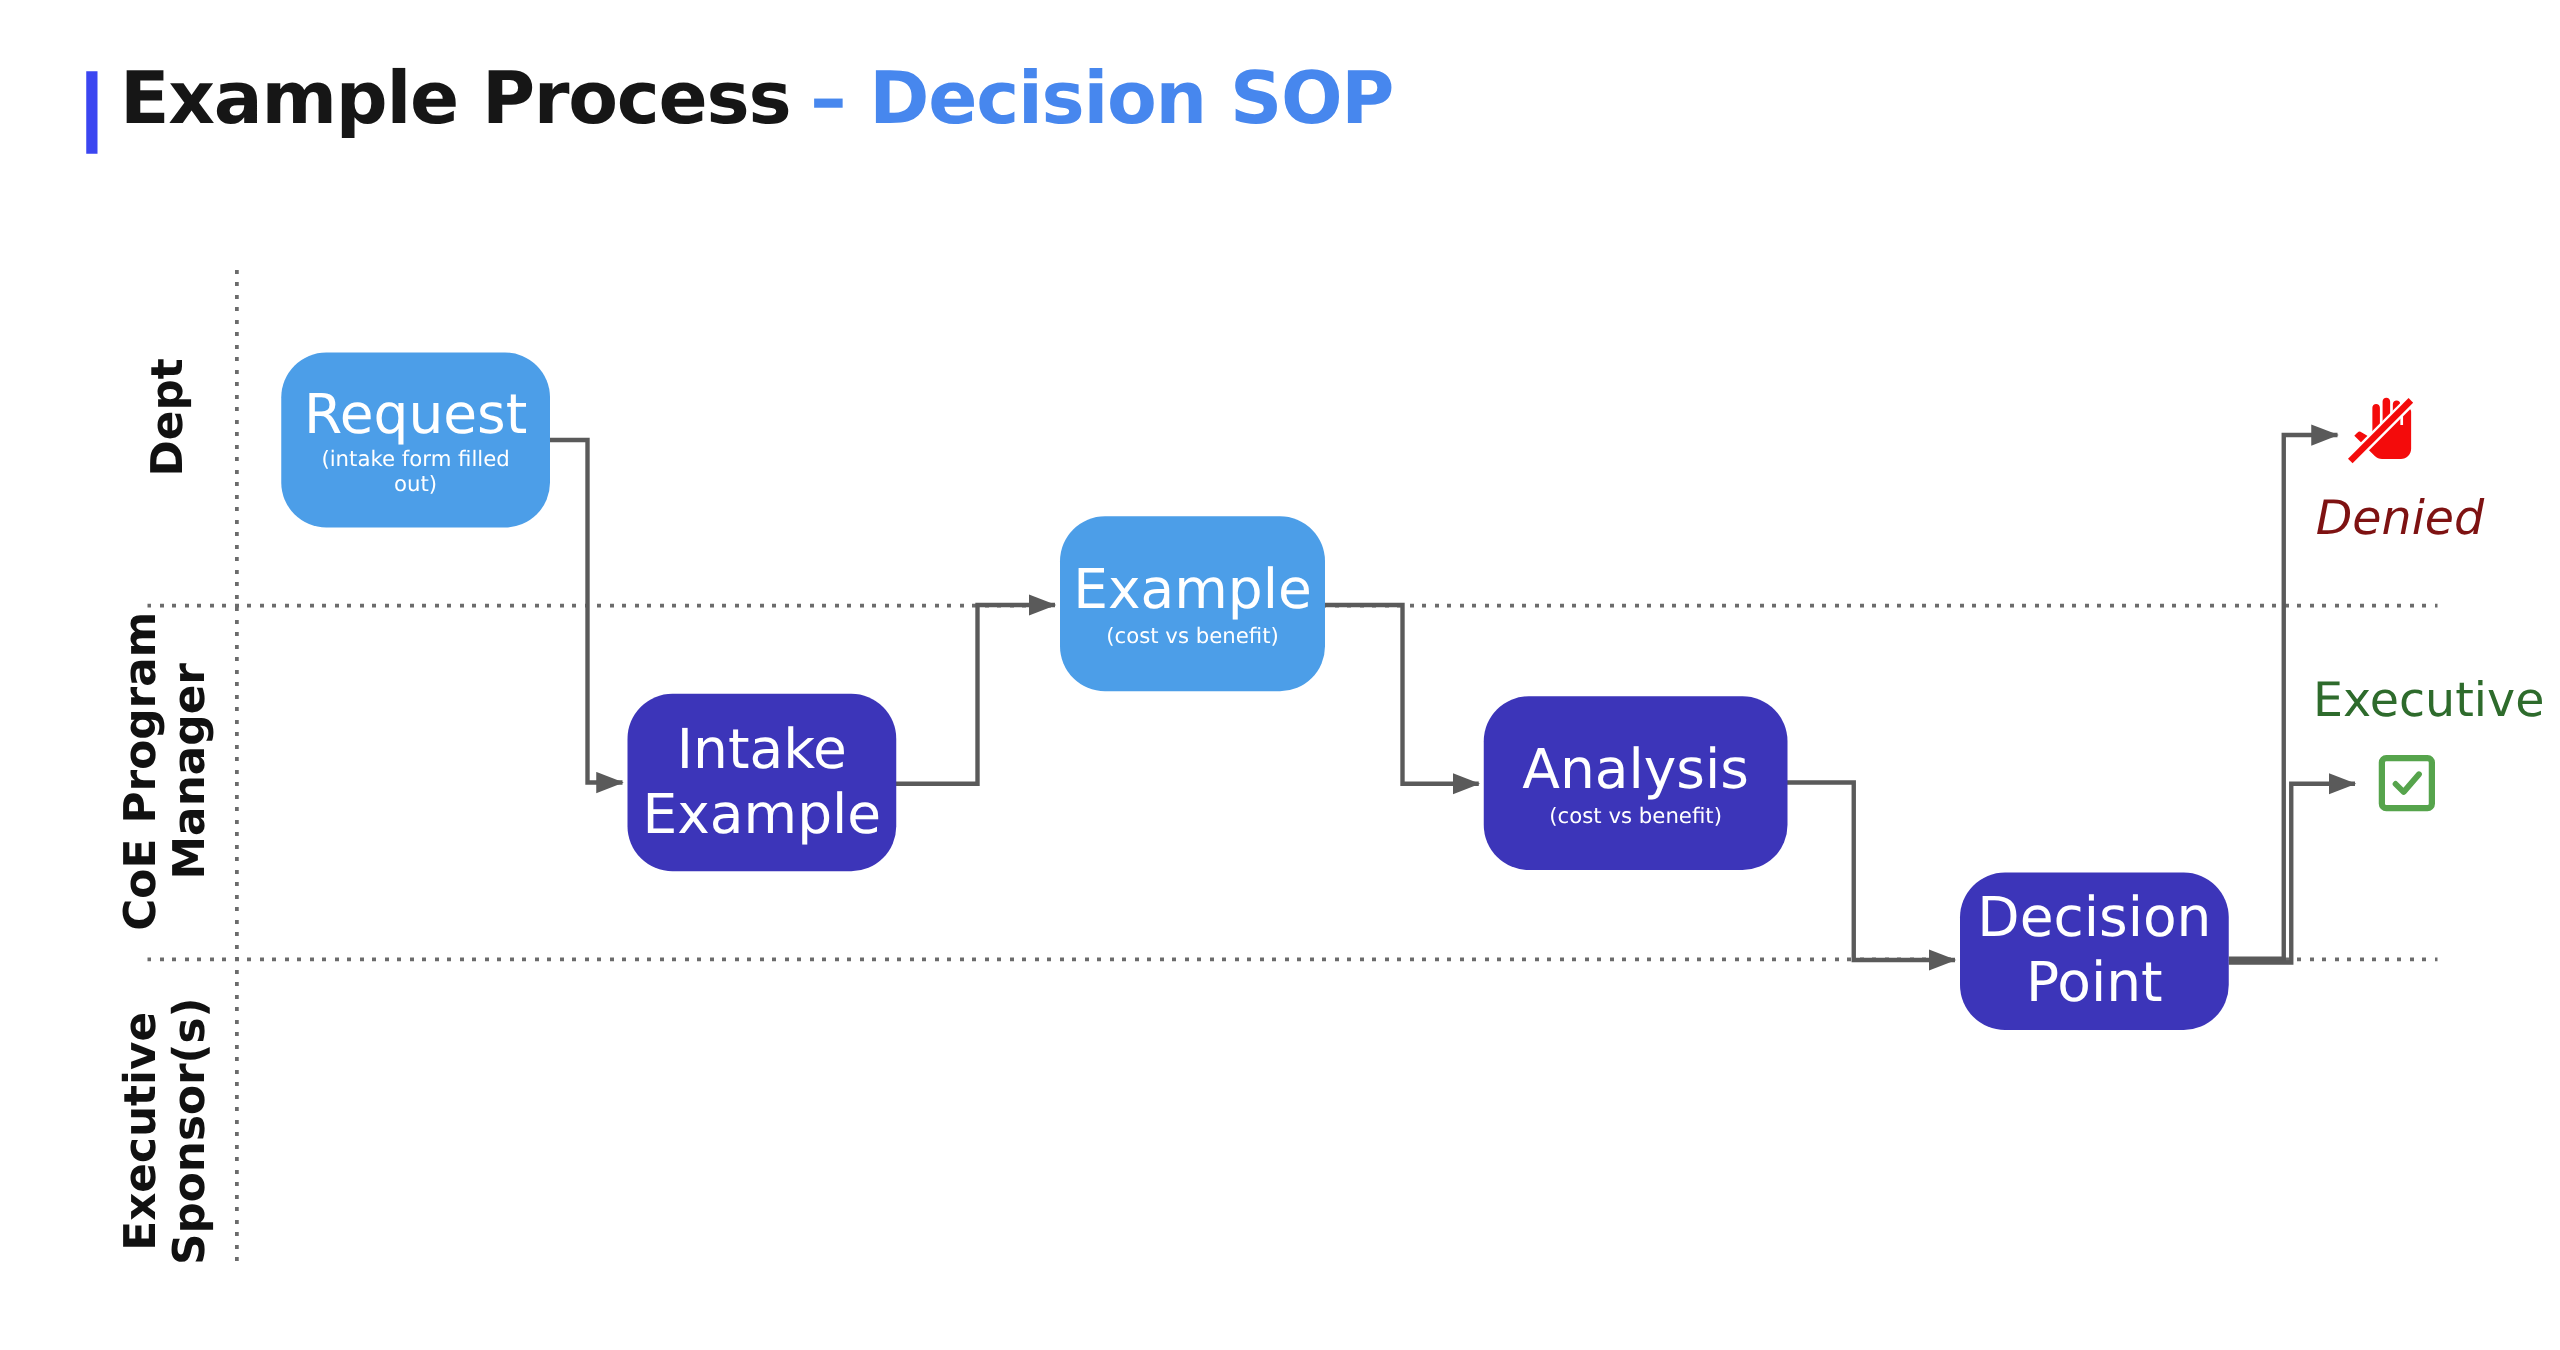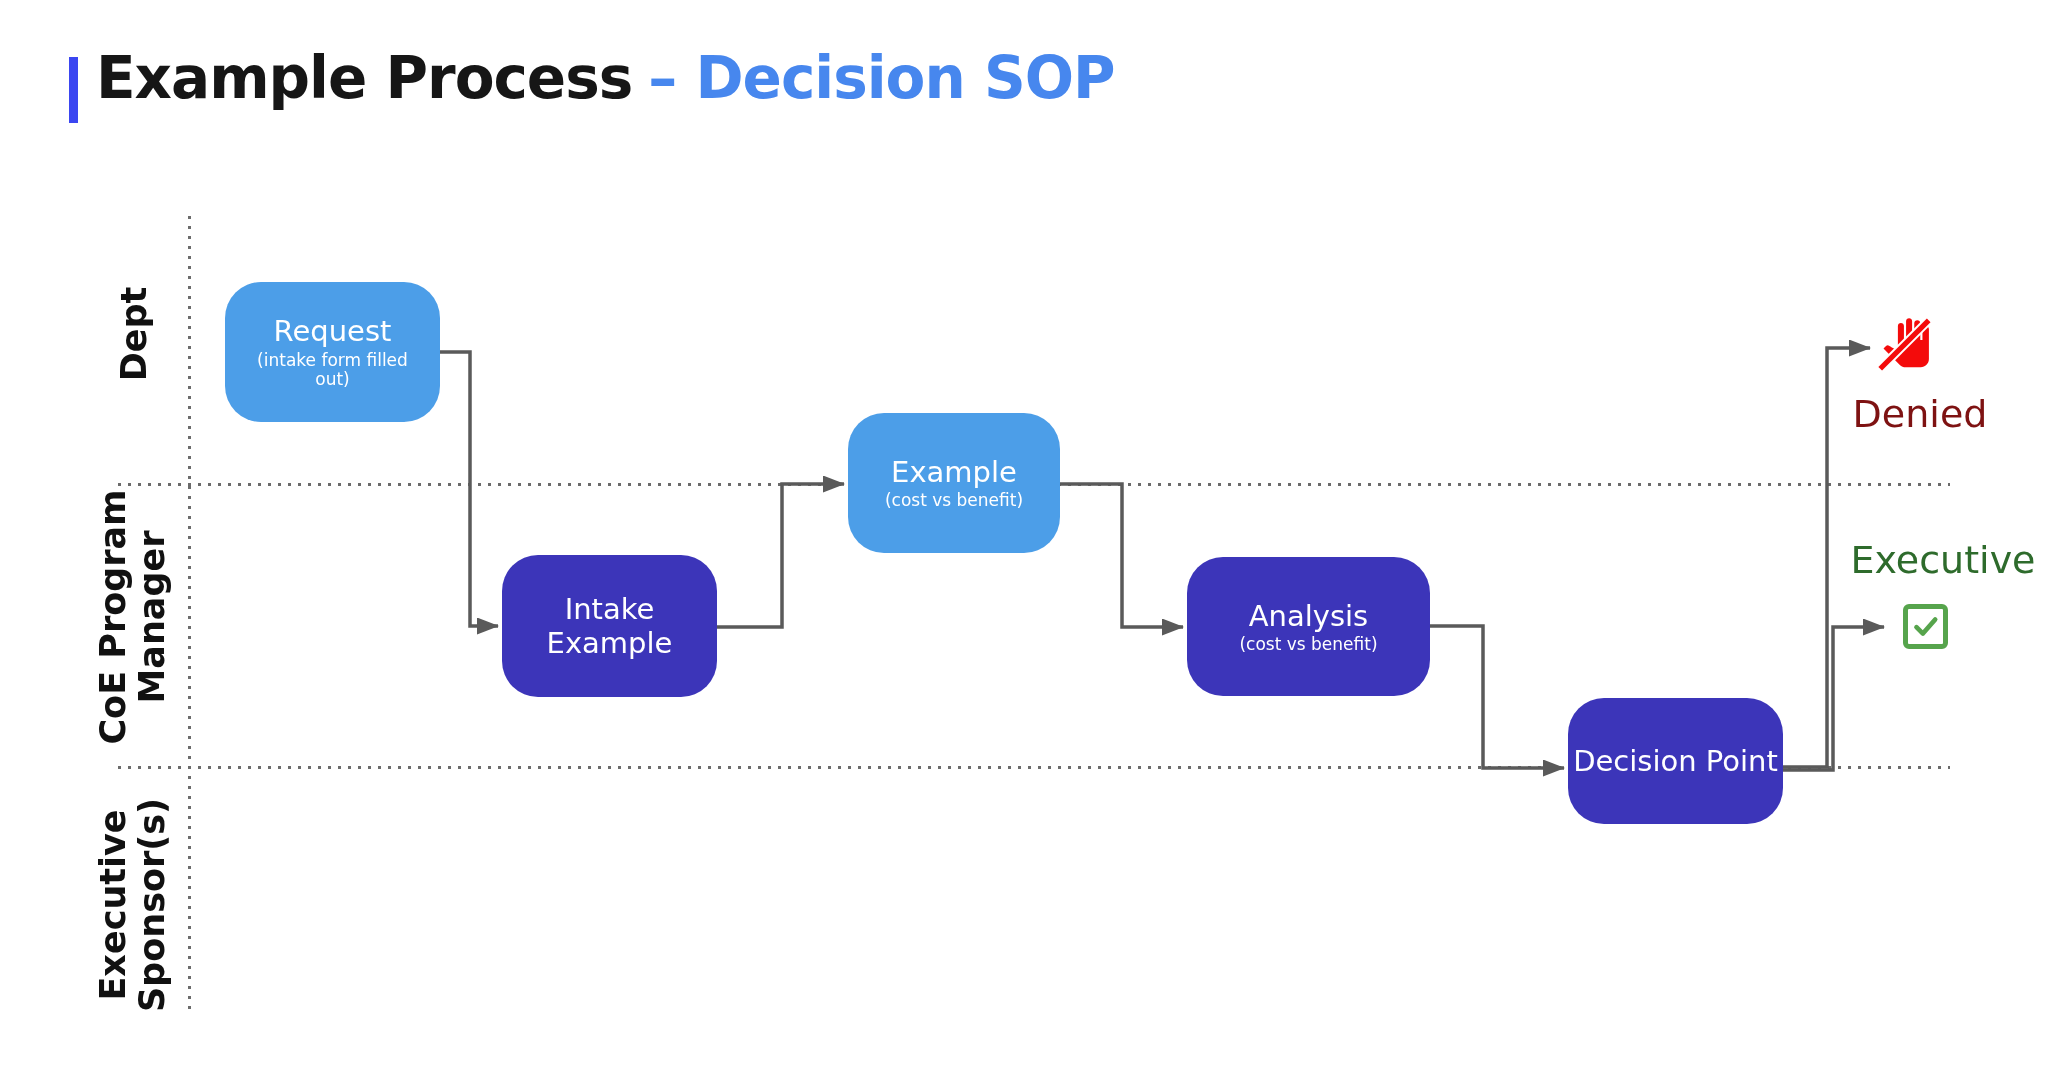--- a/index.html
+++ b/index.html
@@ -44,38 +44,38 @@
   .lane-exec { left:133px; top:905px; }
 
   
   .node {
     position:absolute; border-radius:36px; color:#fff;
     display:flex; flex-direction:column; align-items:center; justify-content:center;
     text-align:center; z-index:3;
   }
   .node--light-blue { background:var(--node-light,#4C9EE8); }
   .node--indigo     { background:var(--node-dark,#3C35B9); }
-  .node-title { font-size:29px; font-weight:400; line-height:1.18; }
+  .node-title { font-size:44px; font-weight:400; line-height:1.18; }
   .node-sub   { font-size:17px; line-height:1.15; margin-top:2px; max-width:182px; }
   .node-sub:empty { display:none; }
 
   #node-request        { left:225px;  top:282px; width:215px; height:140px; }
   #node-intake-review  { left:502px;  top:555px; width:215px; height:142px; }
   #node-scoping        { left:848px;  top:413px; width:212px; height:140px; }
   #node-analysis       { left:1187px; top:557px; width:243px; height:139px; }
   #node-decision-point { left:1568px; top:698px; width:215px; height:126px; }
 
   
   .connector-layer { position:absolute; left:0; top:0; z-index:2; }
   .connector-layer path.flow { stroke:var(--connector,#5A5A5A); stroke-width:3.5; fill:none; }
   .connector-layer .arrowhead { fill:var(--connector,#5A5A5A); }
 
   
   .outcome-label { position:absolute; font-size:38px; text-align:center; z-index:3; }
-  #denied-label   { left:1850px; top:392px; width:140px; color:var(--denied-text,#7E1212); }
+  #denied-label   { left:1850px; top:392px; width:140px; color:var(--denied-text,#7E1212);font-style:italic; }
   #approved-label { left:1843px; top:538px; width:200px; color:var(--approved-text,#2E6B2C); }
 
   .hand-icon { position:absolute; left:1878px; top:316px; width:54px; height:56px; z-index:3; }
   .checkbox-icon {
     position:absolute; left:1903px; top:604px; width:45px; height:45px;
     border:5px solid var(--approved-icon,#56A44C); border-radius:6px;
     box-sizing:border-box; z-index:3; display:flex; align-items:center; justify-content:center;
   }
   .checkbox-icon svg { width:31px; height:31px; }
 </style>

